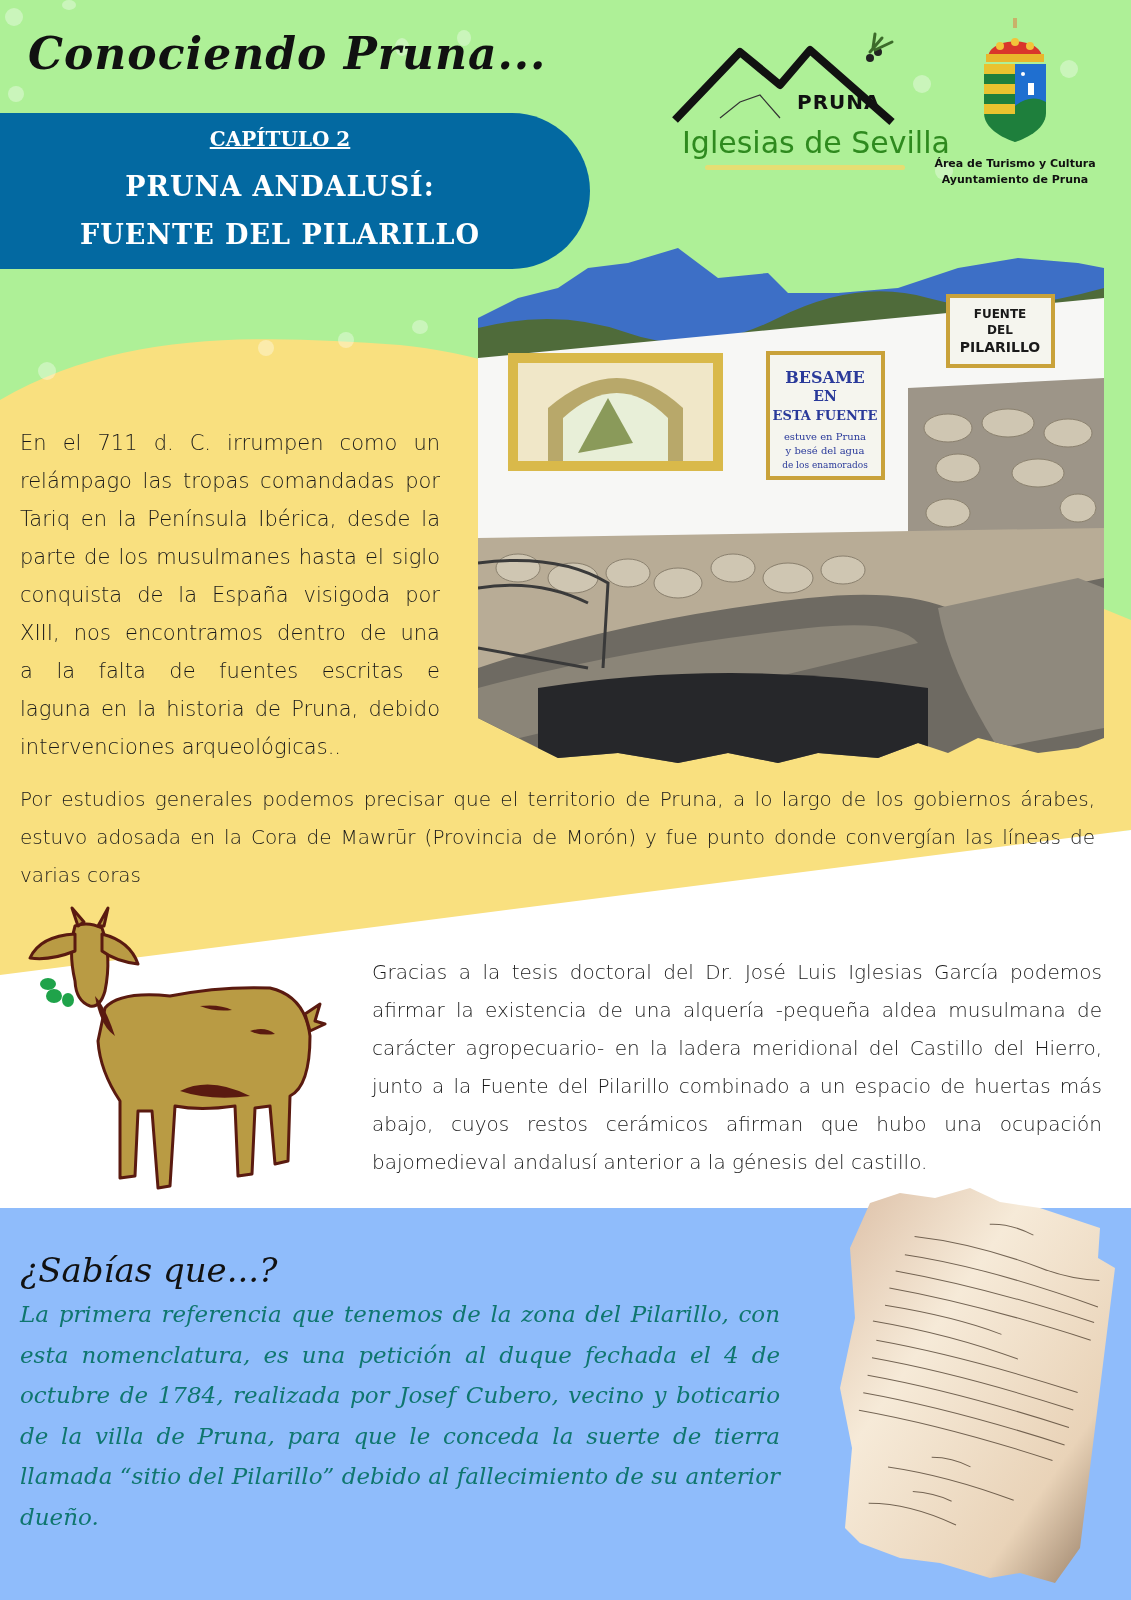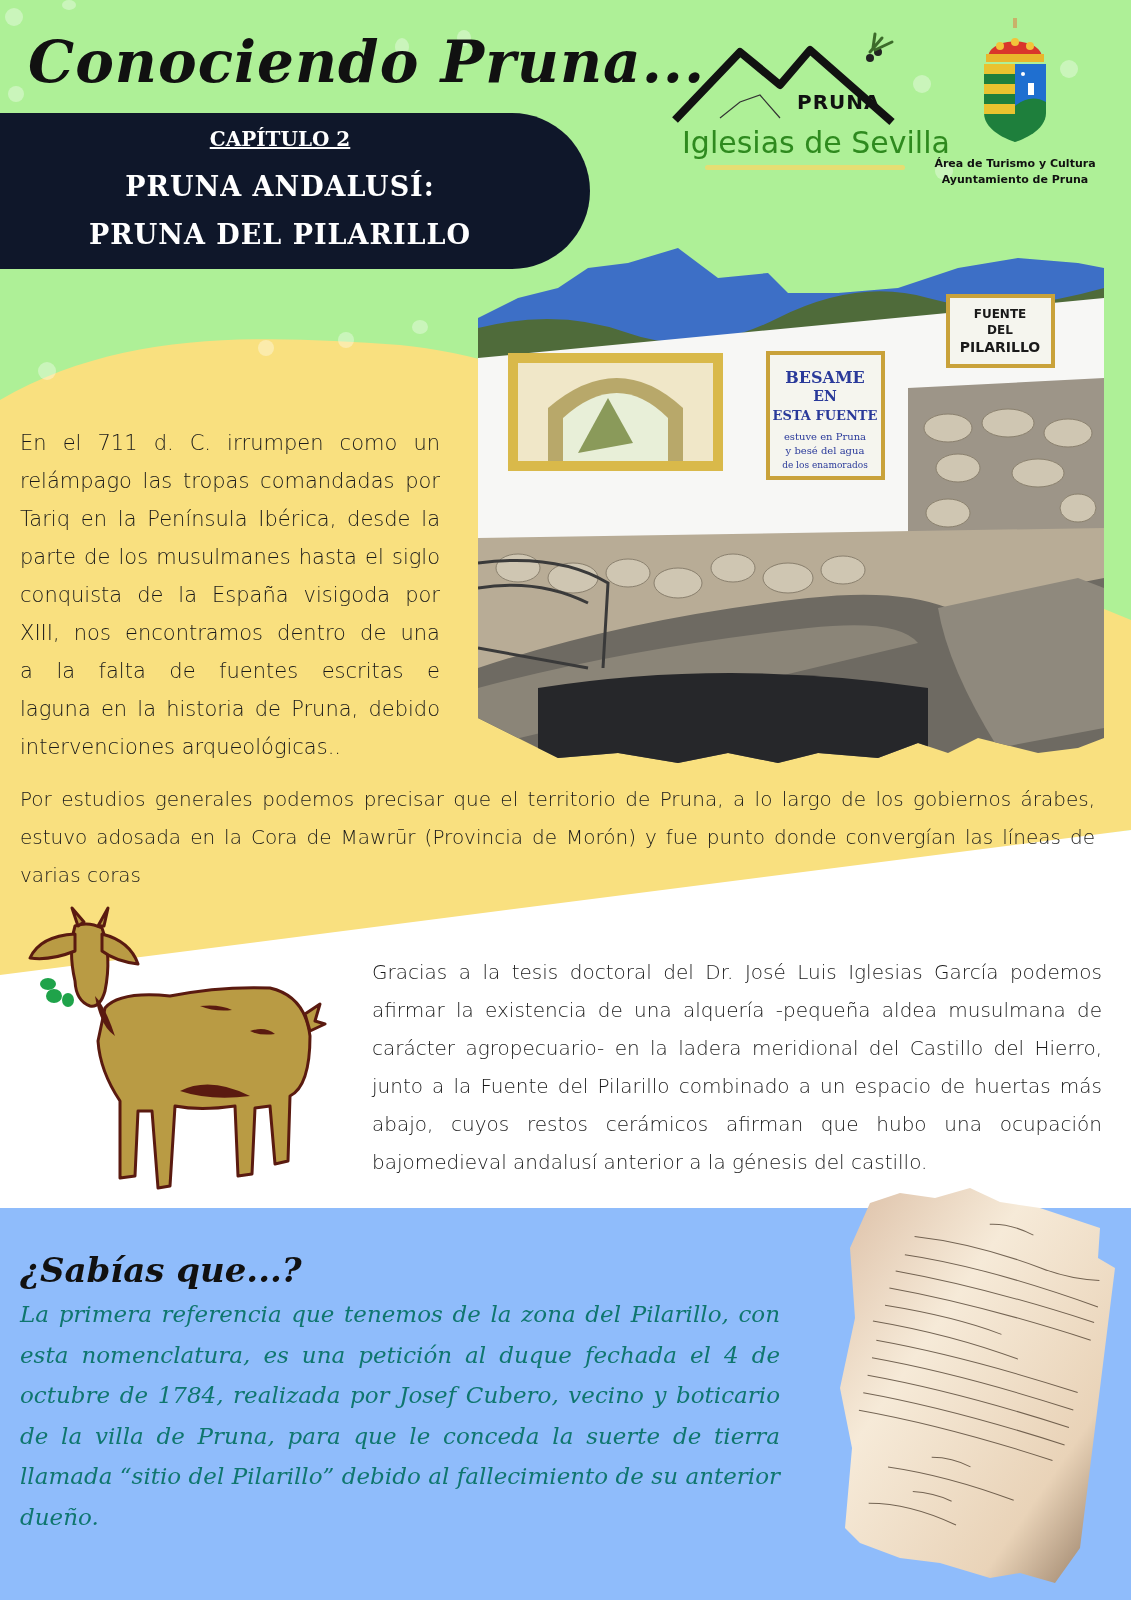--- a/index.html
+++ b/index.html
@@ -6,23 +6,23 @@
   html, body { width: 1131px; height: 1600px; overflow: hidden; }
   body { position: relative; background: #aff196; font-family: "DejaVu Sans", sans-serif; color: #111; }
 
   .bg-green { position: absolute; left: 0; top: 0; width: 1131px; height: 460px; background: #aef097; }
   .bg-yellow { position: absolute; left: 0; top: 0; width: 1131px; height: 1600px; }
   .bg-white, .bg-blue { position: absolute; left: 0; width: 1131px; }
   .bg-blue { top: 1208px; height: 392px; background: #8fbcfb; }
 
   .dot { position: absolute; border-radius: 50%; background: rgba(255,255,255,0.35); }
 
-  .main-title { position: absolute; left: 28px; top: 28px; font-family: "DejaVu Serif", serif; font-style: italic; font-weight: bold; font-size: 58px; letter-spacing: 1px; color: #111; }
-
-  .chapter-pill { position: absolute; left: 0; top: 113px; width: 590px; height: 156px; background: #0f172a; border-radius: 0 80px 80px 0; color: #fff; text-align: center; }
+  .main-title { position: absolute; left: 28px; top: 28px; font-family: "DejaVu Serif", serif; font-style: italic; font-weight: bold; font-size: 44px; letter-spacing: 1px; color: #111; }
+
+  .chapter-pill { position: absolute; left: 0; top: 113px; width: 590px; height: 156px; background: #0369a1; border-radius: 0 80px 80px 0; color: #fff; text-align: center; }
   .chapter-label { position: absolute; left: 0; width: 560px; top: 14px; font-family: "DejaVu Serif", serif; font-weight: bold; font-size: 20px; text-decoration: underline; }
   .chapter-title { position: absolute; left: 0; width: 560px; top: 50px; font-family: "DejaVu Serif", serif; font-weight: bold; font-size: 27px; line-height: 48px; letter-spacing: 1px; }
 
   .logo { position: absolute; left: 670px; top: 30px; width: 250px; height: 140px; text-align: center; }
   .logo-pruna { position: absolute; left: 127px; top: 60px; font-family: "DejaVu Sans", sans-serif; font-weight: bold; font-size: 20px; color: #111; letter-spacing: 1px; }
   .logo-atalaya { position: absolute; left: 12px; top: 95px; font-family: "DejaVu Sans", sans-serif; font-size: 30px; color: #2e8a1e; white-space: nowrap; }
   .logo-underline { position: absolute; left: 35px; top: 135px; width: 200px; height: 5px; background: #f3da6a; border-radius: 3px; opacity: .8; }
 
   .crest { position: absolute; left: 980px; top: 18px; width: 70px; height: 130px; }
   .crest-caption { position: absolute; left: 930px; top: 156px; width: 170px; text-align: center; font-family: "DejaVu Sans", sans-serif; font-weight: bold; font-size: 11px; line-height: 16px; color: #111; }
@@ -31,21 +31,21 @@
 
   .text-sans { font-family: "DejaVu Sans", sans-serif; font-weight: 300; color: #1a1a1a; }
   .intro { position: absolute; left: 20px; top: 424px; width: 420px; font-size: 21px; line-height: 38px; text-align: justify; text-align-last: justify; }
   .intro .last { text-align-last: left; }
   .territory { position: absolute; left: 20px; top: 780px; width: 1075px; font-size: 20px; line-height: 38px; text-align: justify; }
 
   .goat { position: absolute; left: 20px; top: 896px; width: 310px; height: 310px; }
 
   .thesis { position: absolute; left: 372px; top: 945px; width: 730px; font-size: 20px; line-height: 38px; text-align: justify; margin-top: 8px; }
 
-  .sabias-title { position: absolute; left: 20px; top: 1250px; font-family: "DejaVu Serif", serif; font-weight: bold; font-style: italic; font-size: 34px; color: #111; }
+  .sabias-title { position: absolute; left: 20px; top: 1250px; font-family: "DejaVu Serif", serif; font-weight: normal; font-style: italic; font-size: 34px; color: #111; }
   .sabias-body { position: absolute; left: 20px; top: 1294px; width: 760px; font-family: "DejaVu Serif", serif; font-style: italic; font-size: 23px; line-height: 40.5px; text-align: justify; color: #0f766e; }
 
   .letter { position: absolute; left: 840px; top: 1188px; width: 290px; height: 400px; }
 </style>
 </head>
 <body>
 
 <div class="bg-green"></div>
 <svg class="bg-yellow" width="1131" height="1600" viewBox="0 0 1131 1600">
   <path d="M0 400 C 120 330, 260 335, 400 345 C 560 360, 760 470, 1131 620 L1131 830 L0 1000 Z" fill="#f9e07f"></path>
@@ -65,21 +65,21 @@
 <div class="dot" style="left:258px;top:340px;width:16px;height:16px"></div>
 <div class="dot" style="left:338px;top:332px;width:16px;height:16px"></div>
 <div class="dot" style="left:412px;top:320px;width:16px;height:14px"></div>
 
 <div class="main-title">Conociendo Pruna...</div>
 
 <div class="chapter-pill">
   <div class="chapter-label">CAPÍTULO 2</div>
   <div class="chapter-title">
     <div>PRUNA ANDALUSÍ:</div>
-    <div>PRUNA DEL PILARILLO</div>
+    <div>FUENTE DEL PILARILLO</div>
   </div>
 </div>
 
 <div class="logo">
   <svg width="250" height="140" viewBox="0 0 250 140" style="position:absolute;left:0;top:0">
     <path d="M5 90 L70 22 L110 55 L140 20 L222 92" fill="none" stroke="#111" stroke-width="8" stroke-linejoin="round"></path>
     <path d="M50 88 L70 72 L90 65 L110 88" fill="none" stroke="#333" stroke-width="1.2"></path>
     <ellipse cx="200" cy="28" rx="4" ry="4" fill="#222"></ellipse>
     <ellipse cx="208" cy="22" rx="4" ry="4" fill="#222"></ellipse>
     <path d="M200 22 L212 8 M205 20 L222 12 M203 18 L205 4" stroke="#3c6b2a" stroke-width="3" stroke-linecap="round"></path>

